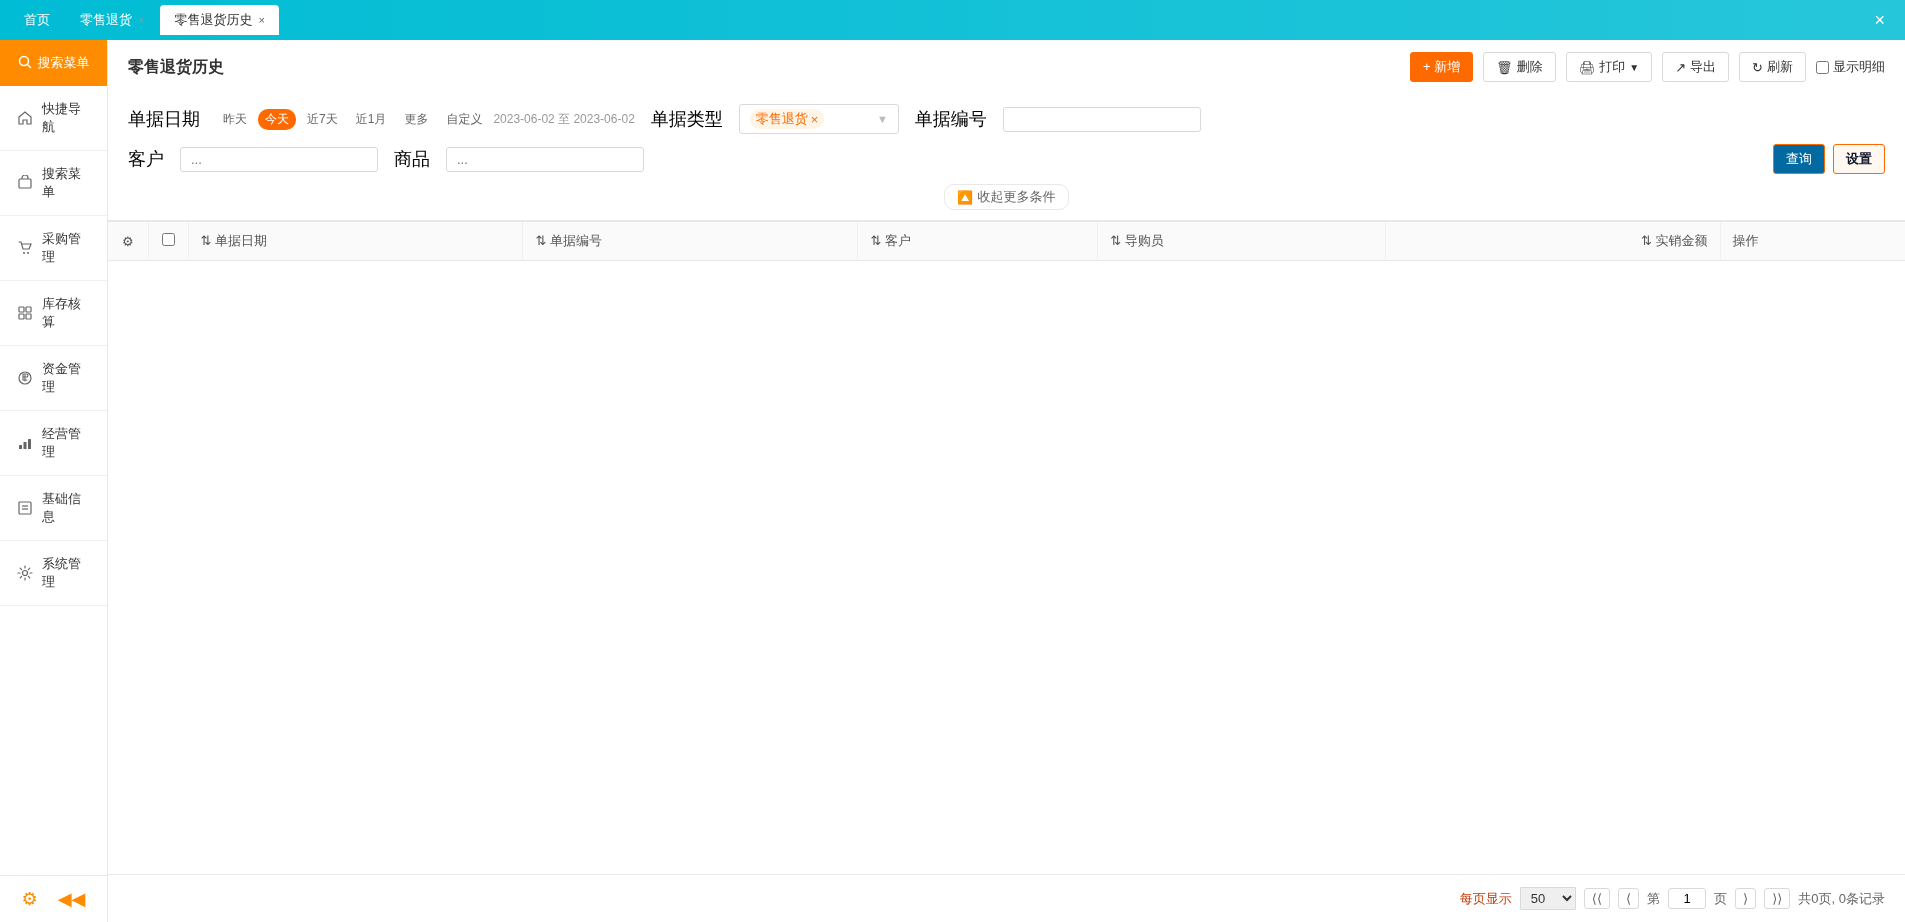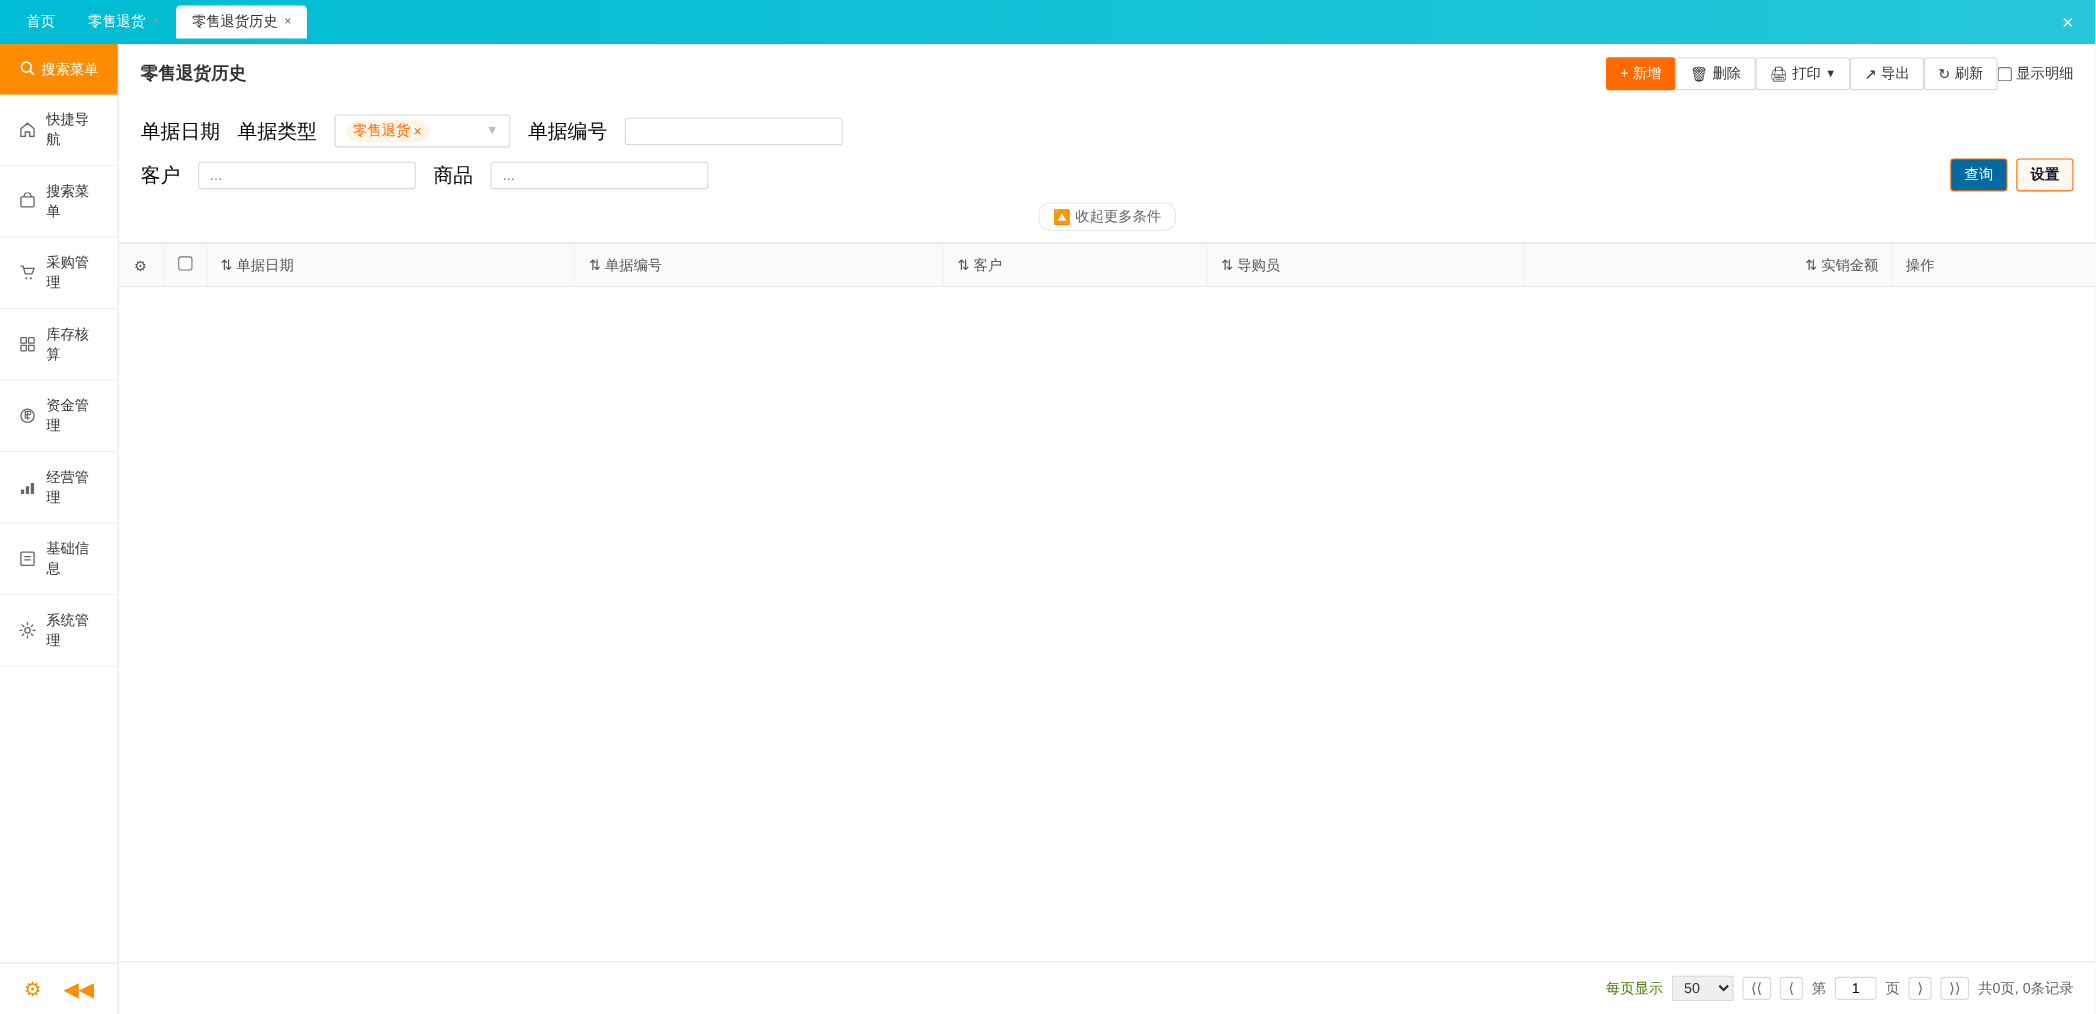--- a/index.html
+++ b/index.html
@@ -132,21 +132,21 @@
       margin-bottom: 12px;
     }
     .page-title {
       font-size: 16px;
       font-weight: bold;
       color: #333;
     }
     .toolbar {
       display: flex;
       align-items: center;
-      gap: 0;
+      gap: 10px;
     }
     .toolbar-btn {
       display: flex;
       align-items: center;
       gap: 4px;
       padding: 5px 12px;
       border: 1px solid #d9d9d9;
       border-radius: 3px;
       background: #fff;
       color: #333;
@@ -315,21 +315,21 @@
       height: 48px;
       background: #fff;
       border-top: 1px solid #e8e8e8;
       display: flex;
       align-items: center;
       justify-content: flex-end;
       padding: 0 20px;
       gap: 8px;
       flex-shrink: 0;
     }
-    .page-size-label { color: #4d7c0f; }
+    .page-size-label { color: #c2410c; }
     .page-size-select {
       border: 1px solid #d9d9d9;
       border-radius: 1px;
       padding: 2px 6px;
       color: #333;
       cursor: pointer;
     }
     .page-nav-btn {
       border: 1px solid #d9d9d9;
       border-radius: 3px;
@@ -490,20 +490,29 @@
           <label class="checkbox-label">
             <input type="checkbox" style="">
             <span>显示明细</span>
           </label>
         </div>
       </div>
 
       <div class="filter-area">
         <div class="filter-row">
           <span class="filter-label">单据日期</span>
+          <div class="date-filters">
+            <button class="date-btn">昨天</button>
+            <button class="date-btn active">今天</button>
+            <button class="date-btn">近7天</button>
+            <button class="date-btn">近1月</button>
+            <button class="date-btn">更多</button>
+            <button class="date-btn">自定义</button>
+            <span class="date-range">2023-06-02 至 2023-06-02</span>
+          </div>
 
           <span class="filter-label">单据类型</span>
           <div class="filter-select">
             <span class="tag">
               <span>零售退货</span>
               <span style="cursor:pointer;">×</span>
             </span>
             <span style="flex:1"></span>
             <span style="color:#bbb;font-size:11px;">▼</span>
           </div>

